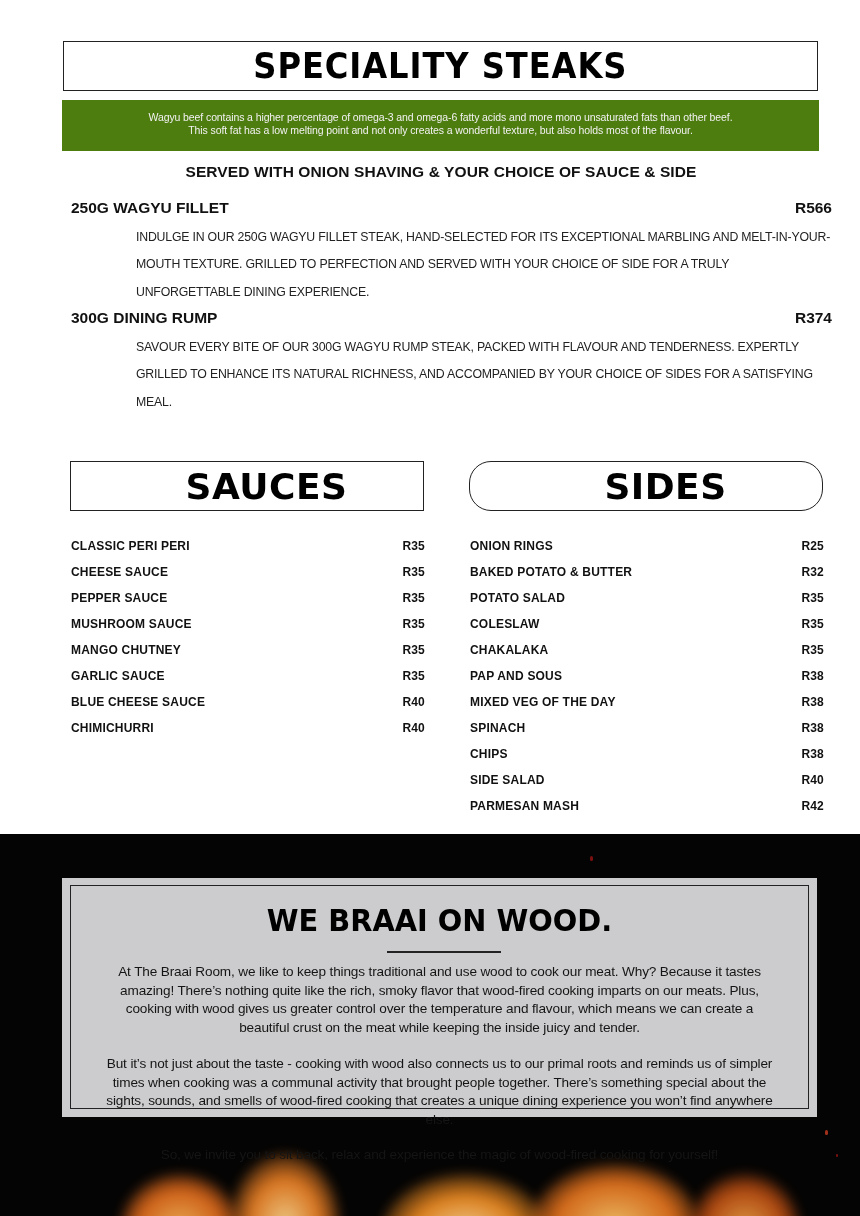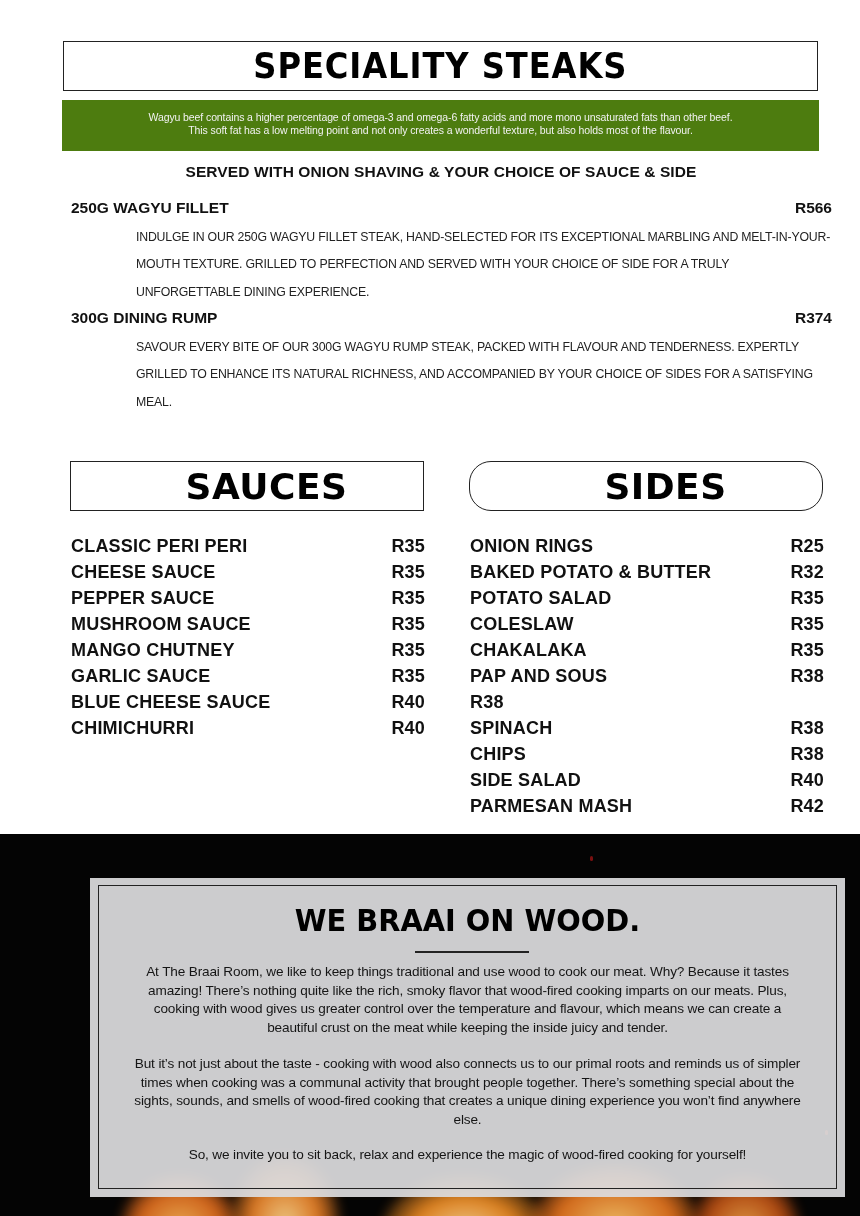--- a/index.html
+++ b/index.html
@@ -43,37 +43,36 @@
       border: 1.5px solid #222; display: flex; align-items: center; justify-content: center; padding-left: 39px;
     }
     .section-box h2 {
       font-family: "DejaVu Sans", sans-serif; font-weight: bold; font-size: 36px; color: #000;
       letter-spacing: 0.5px;
     }
 
     .price-list { position: absolute; top: 534px; width: 354px; }
     .price-row {
       display: flex; justify-content: space-between; height: 26px; line-height: 24px;
-      font-weight: bold; font-size: 18px; letter-spacing: 0.2px;
+      font-weight: bold; font-size: 12px; letter-spacing: 0.2px;
     }
 
     .fire-section {
       position: absolute; left: 0; top: 834px; width: 860px; height: 382px;
       background: #040404; overflow: hidden;
     }
     .flame {
       position: absolute; border-radius: 50% 50% 40% 40% / 70% 70% 30% 30%;
       filter: blur(6px); opacity: 0.95;
     }
     .spark { position: absolute; width: 3px; height: 5px; background: #7a1010; border-radius: 2px; }
 
     .info-outer {
-      position: absolute; left: 62px; top: 878px; width: 755px; height: 319px;
+      position: absolute; left: 62px; top: 878px; width: 755px; height: 239px;
       background: rgba(220, 220, 222, 0.93);
-      margin-left: 28px;
     }
     .info-inner {
       position: absolute; left: 8px; top: 7px; right: 8px; bottom: 8px;
       border: 1.5px solid #222;
     }
     .info-title {
       position: absolute; left: 0; right: 0; top: 16px; text-align: center;
       font-family: "DejaVu Sans", sans-serif; font-weight: bold; font-size: 31px; color: #000;
       transform: scaleX(0.93);
     }
@@ -167,20 +166,21 @@
     </div>
   <div class="price-row">
       <span>CHAKALAKA</span>
       <span>R35</span>
     </div>
   <div class="price-row">
       <span>PAP AND SOUS</span>
       <span>R38</span>
     </div>
   <div class="price-row">
+      <span>MIXED VEG OF THE DAY</span>
       <span>R38</span>
     </div>
   <div class="price-row">
       <span>SPINACH</span>
       <span>R38</span>
     </div>
   <div class="price-row">
       <span>CHIPS</span>
       <span>R38</span>
     </div>

